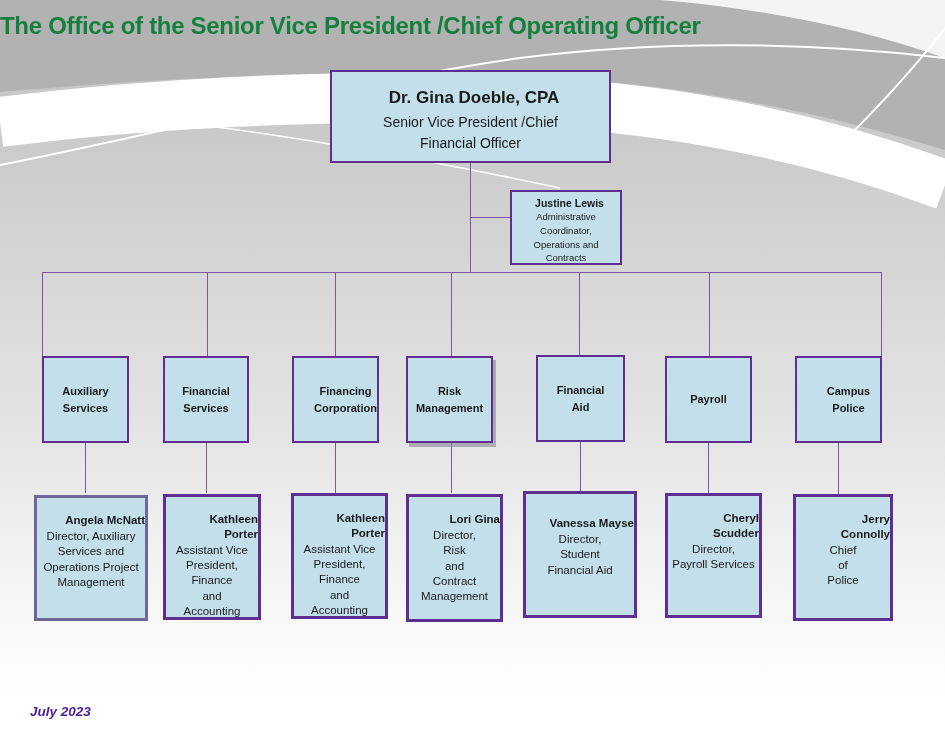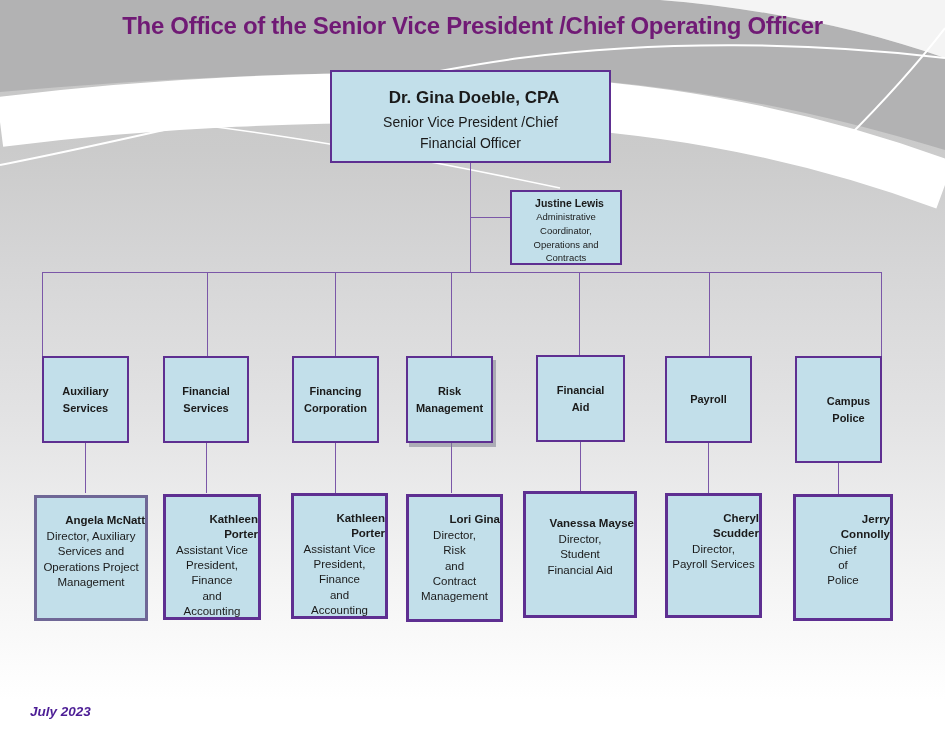--- a/index.html
+++ b/index.html
@@ -5,22 +5,22 @@
   html,body{margin:0;padding:0;}
   body{
     width:945px;height:729px;position:relative;overflow:hidden;
     font-family:"Liberation Sans", sans-serif;
     background:linear-gradient(180deg,#c3c3c3 0px,#cbcbcb 150px,#d6d6d7 270px,#e3e3e4 420px,#f4f4f4 580px,#ffffff 700px);
   }
   .slide{position:absolute;inset:0;}
   svg.swoosh{position:absolute;top:0;left:0;}
   .title{
     position:absolute;top:12px;left:0;width:945px;margin:0;
-    text-align:center;font-size:24px;font-weight:bold;letter-spacing:-0.3px;
-    color:#701a75;z-index:3;
+    font-size:24px;font-weight:bold;letter-spacing:-0.3px;
+    color:#15803d;z-index:3;
   }
   .obox{
     position:absolute;box-sizing:border-box;z-index:2;
     background:#c2dfea;border:2px solid #5e2f91;
     text-align:center;color:#1a1a1a;
   }
   .obox .name{font-weight:bold;margin-left:7px;}
   .obox .role,.obox .name,.obox .label{white-space:pre-line;}
   .root-box{padding-top:16px;}
   .root-box .name{font-size:17px;margin-bottom:4px;}
@@ -92,36 +92,36 @@
   </div>
 
   <div class="obox dept-box" style="left:42px;top:356px;width:87px;height:87px;">
     <div class="label">Auxiliary
 Services</div>
   </div>
   <div class="obox dept-box" style="left:163px;top:356px;width:86px;height:87px;">
     <div class="label">Financial
 Services</div>
   </div>
-  <div class="obox dept-box" style="left:292px;top:356px;width:87px;height:87px;">
+  <div class="obox dept-box" style="left:292px;top:356px;width:87px;height:87px;justify-content:flex-end;">
     <div class="label">Financing
 Corporation</div>
   </div>
   <div class="obox dept-box shadowed" style="left:406px;top:356px;width:87px;height:87px;">
     <div class="label">Risk
 Management</div>
   </div>
   <div class="obox dept-box" style="left:536px;top:355px;width:89px;height:87px;">
     <div class="label">Financial
 Aid</div>
   </div>
   <div class="obox dept-box" style="left:665px;top:356px;width:87px;height:87px;">
     <div class="label">Payroll</div>
   </div>
-  <div class="obox dept-box" style="left:795px;top:356px;width:87px;height:107px;padding-left:20px;">
+  <div class="obox dept-box" style="left:795px;top:356px;width:87px;height:87px;padding-left:20px;">
     <div class="label">Campus
 Police</div>
   </div>
 
   <div class="obox lead-box muted-border" style="left:34px;top:495px;width:114px;height:126px;">
     <div class="name">Angela McNatt</div>
     <div class="role">Director, Auxiliary
 Services and
 Operations Project
 Management</div>

